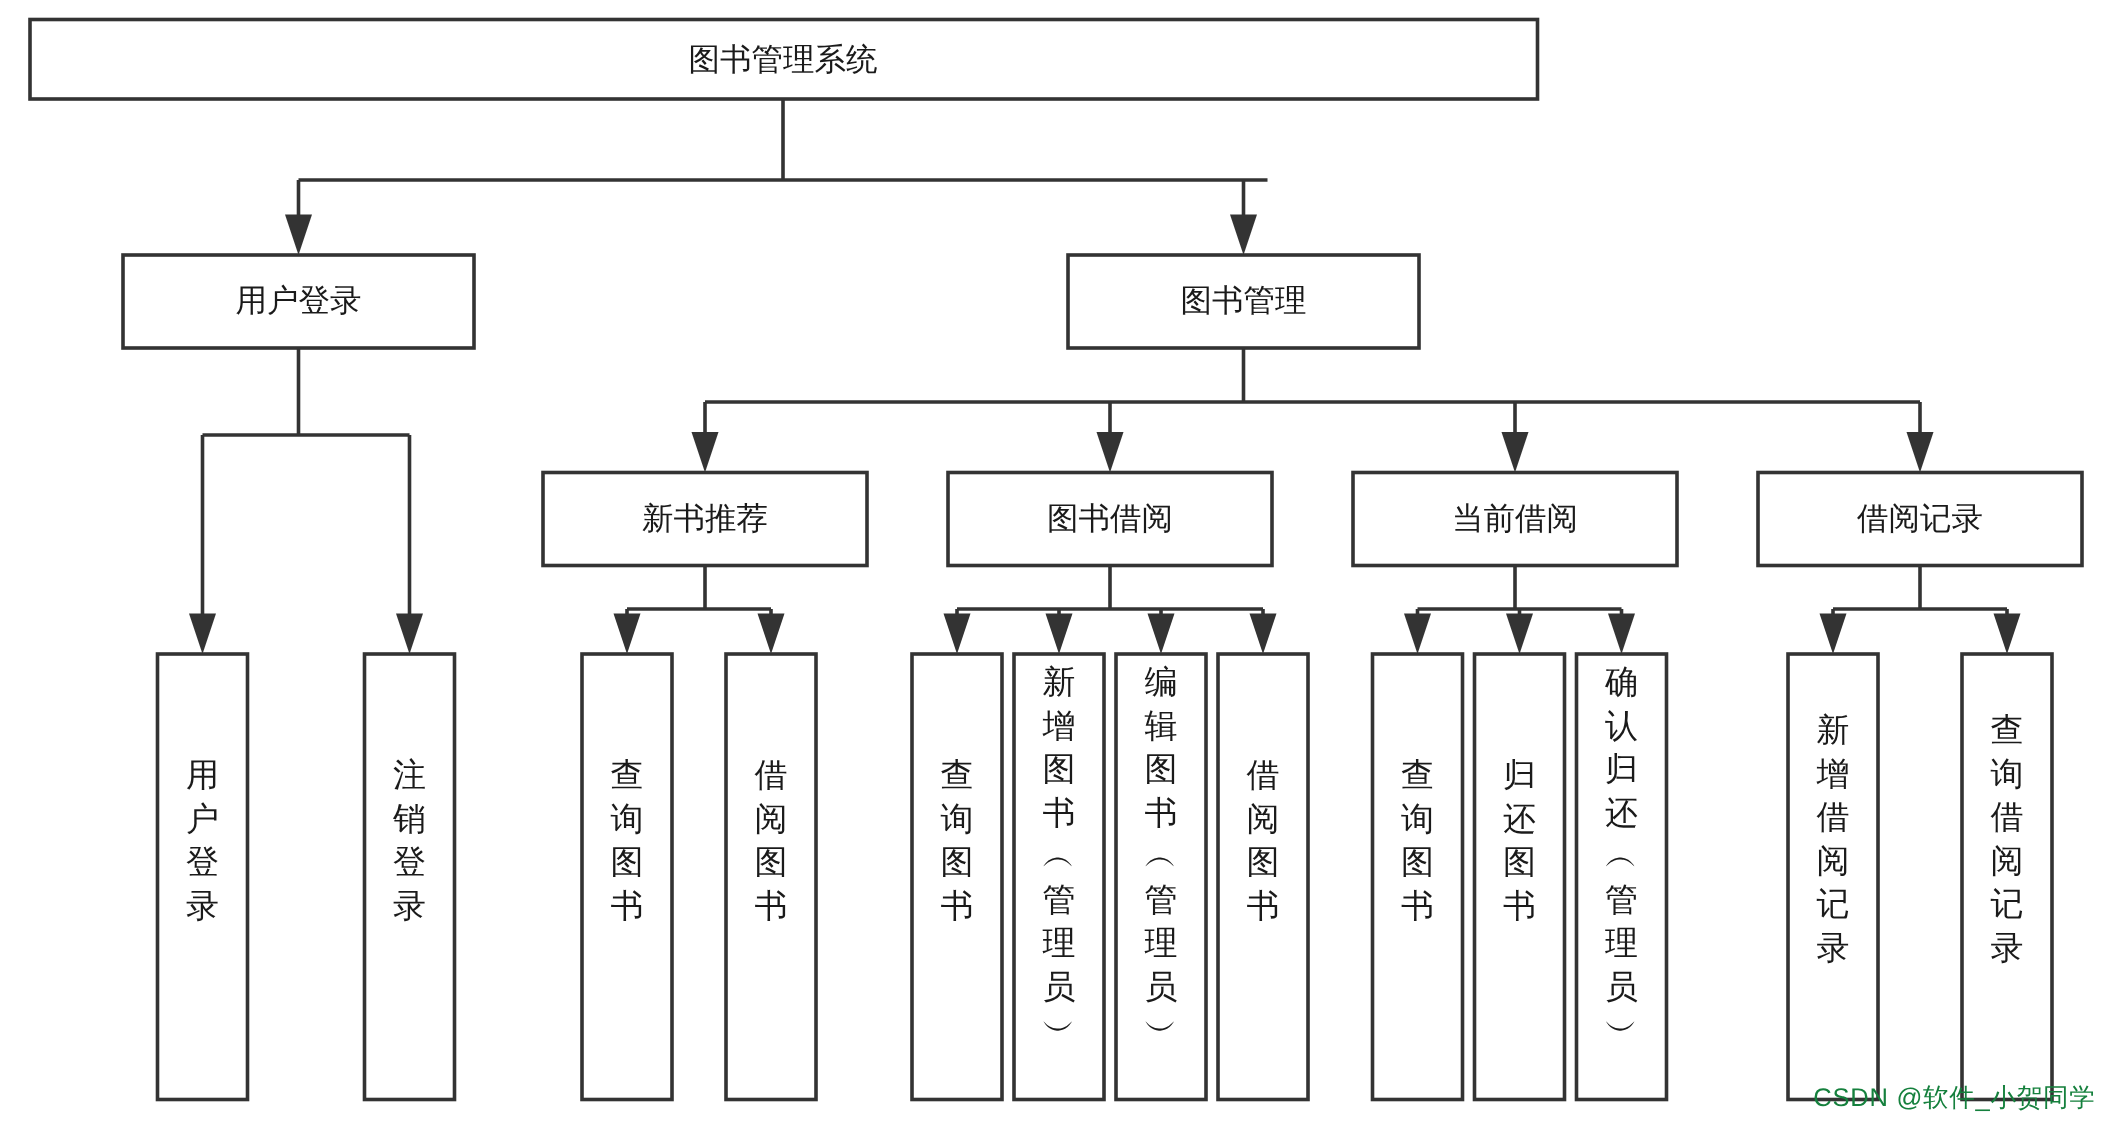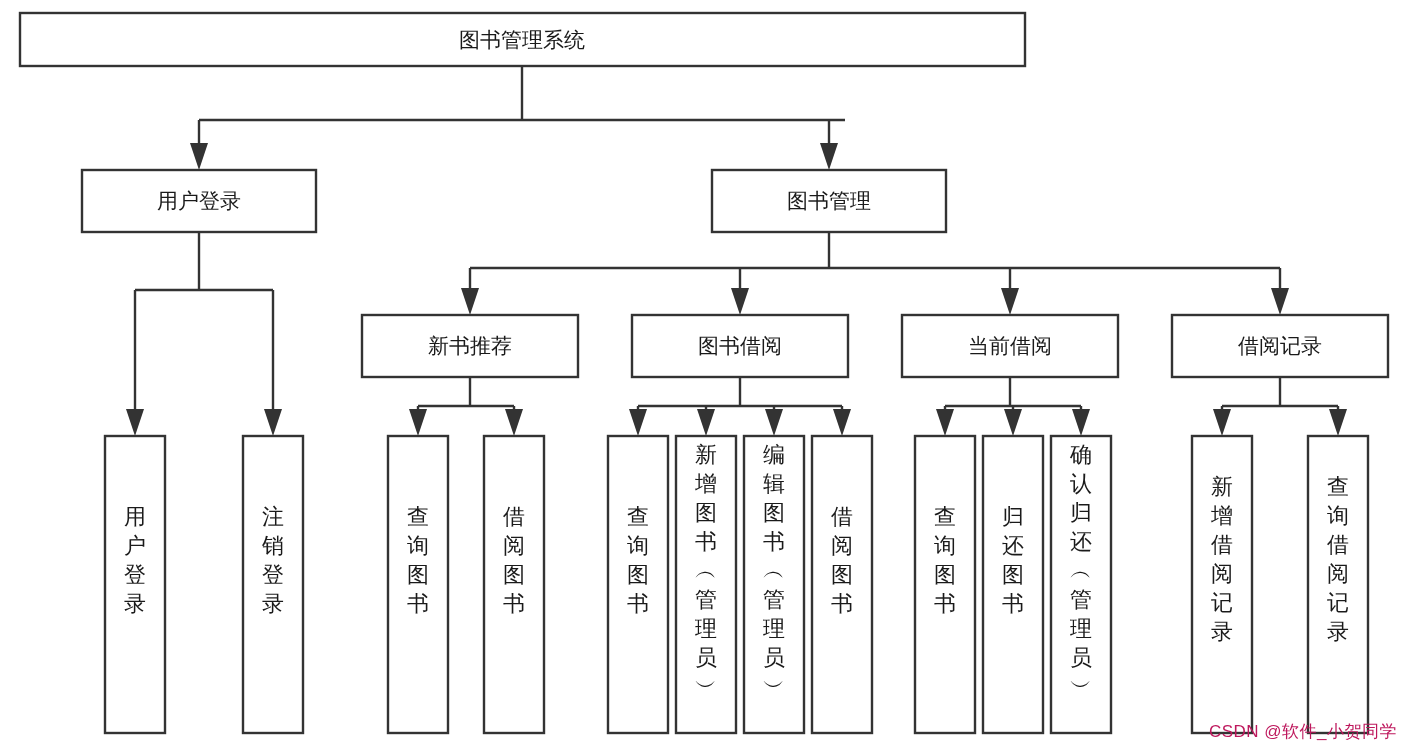--- a/index.html
+++ b/index.html
@@ -48,21 +48,21 @@
     fill: none;
   }
   .arrow-head {
     fill: #333333;
     stroke: none;
   }
   .watermark {
     position: absolute;
     right: 8px;
     bottom: 4px;
-    color: #be185d;
+    color: #15803d;
     font-size: 17px;
     font-family: "Liberation Sans", "DejaVu Sans", sans-serif;
     letter-spacing: 0.5px;
     white-space: nowrap;
     user-select: none;
   }
 </style>
 </head>
 <body>
 

